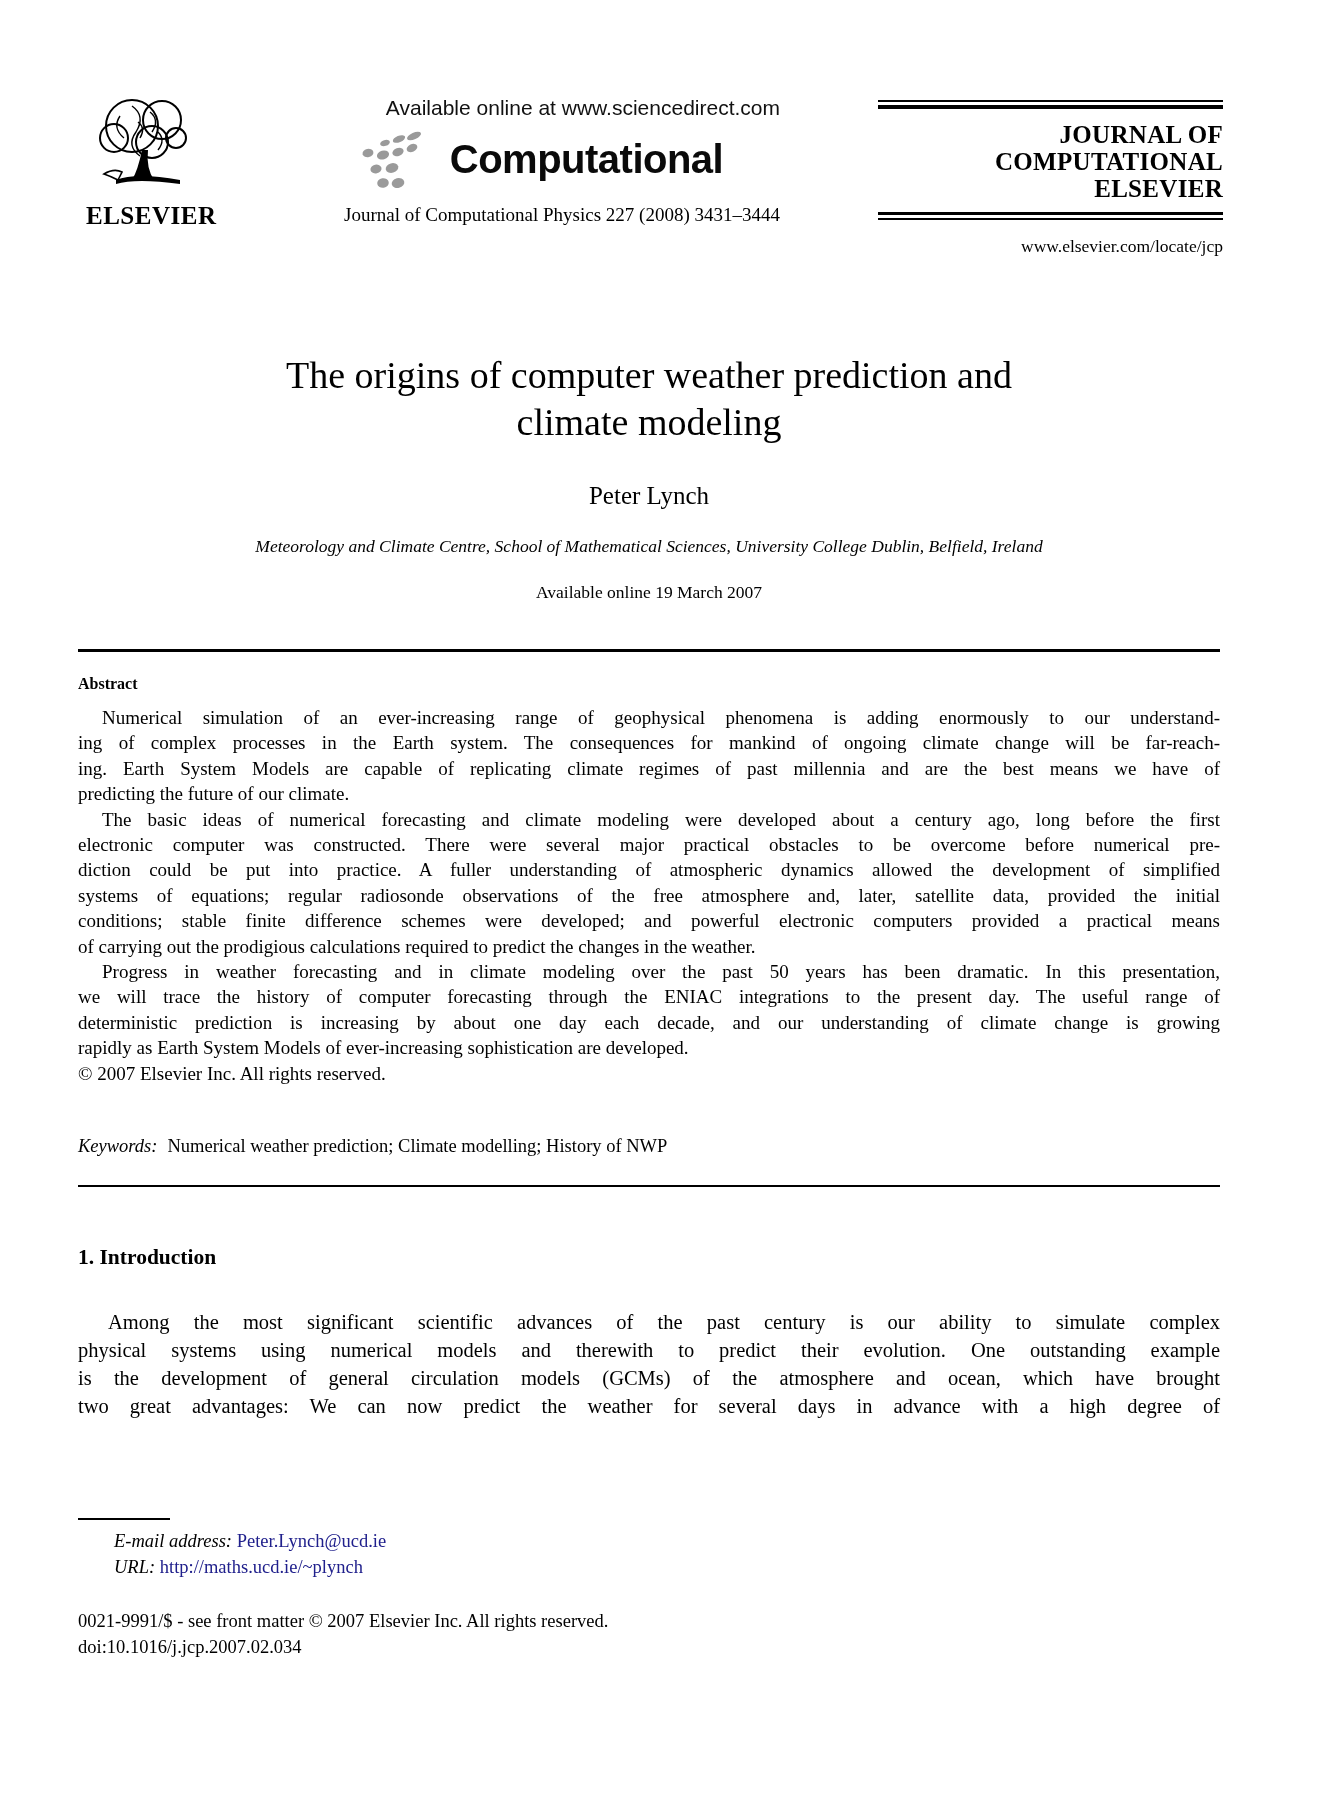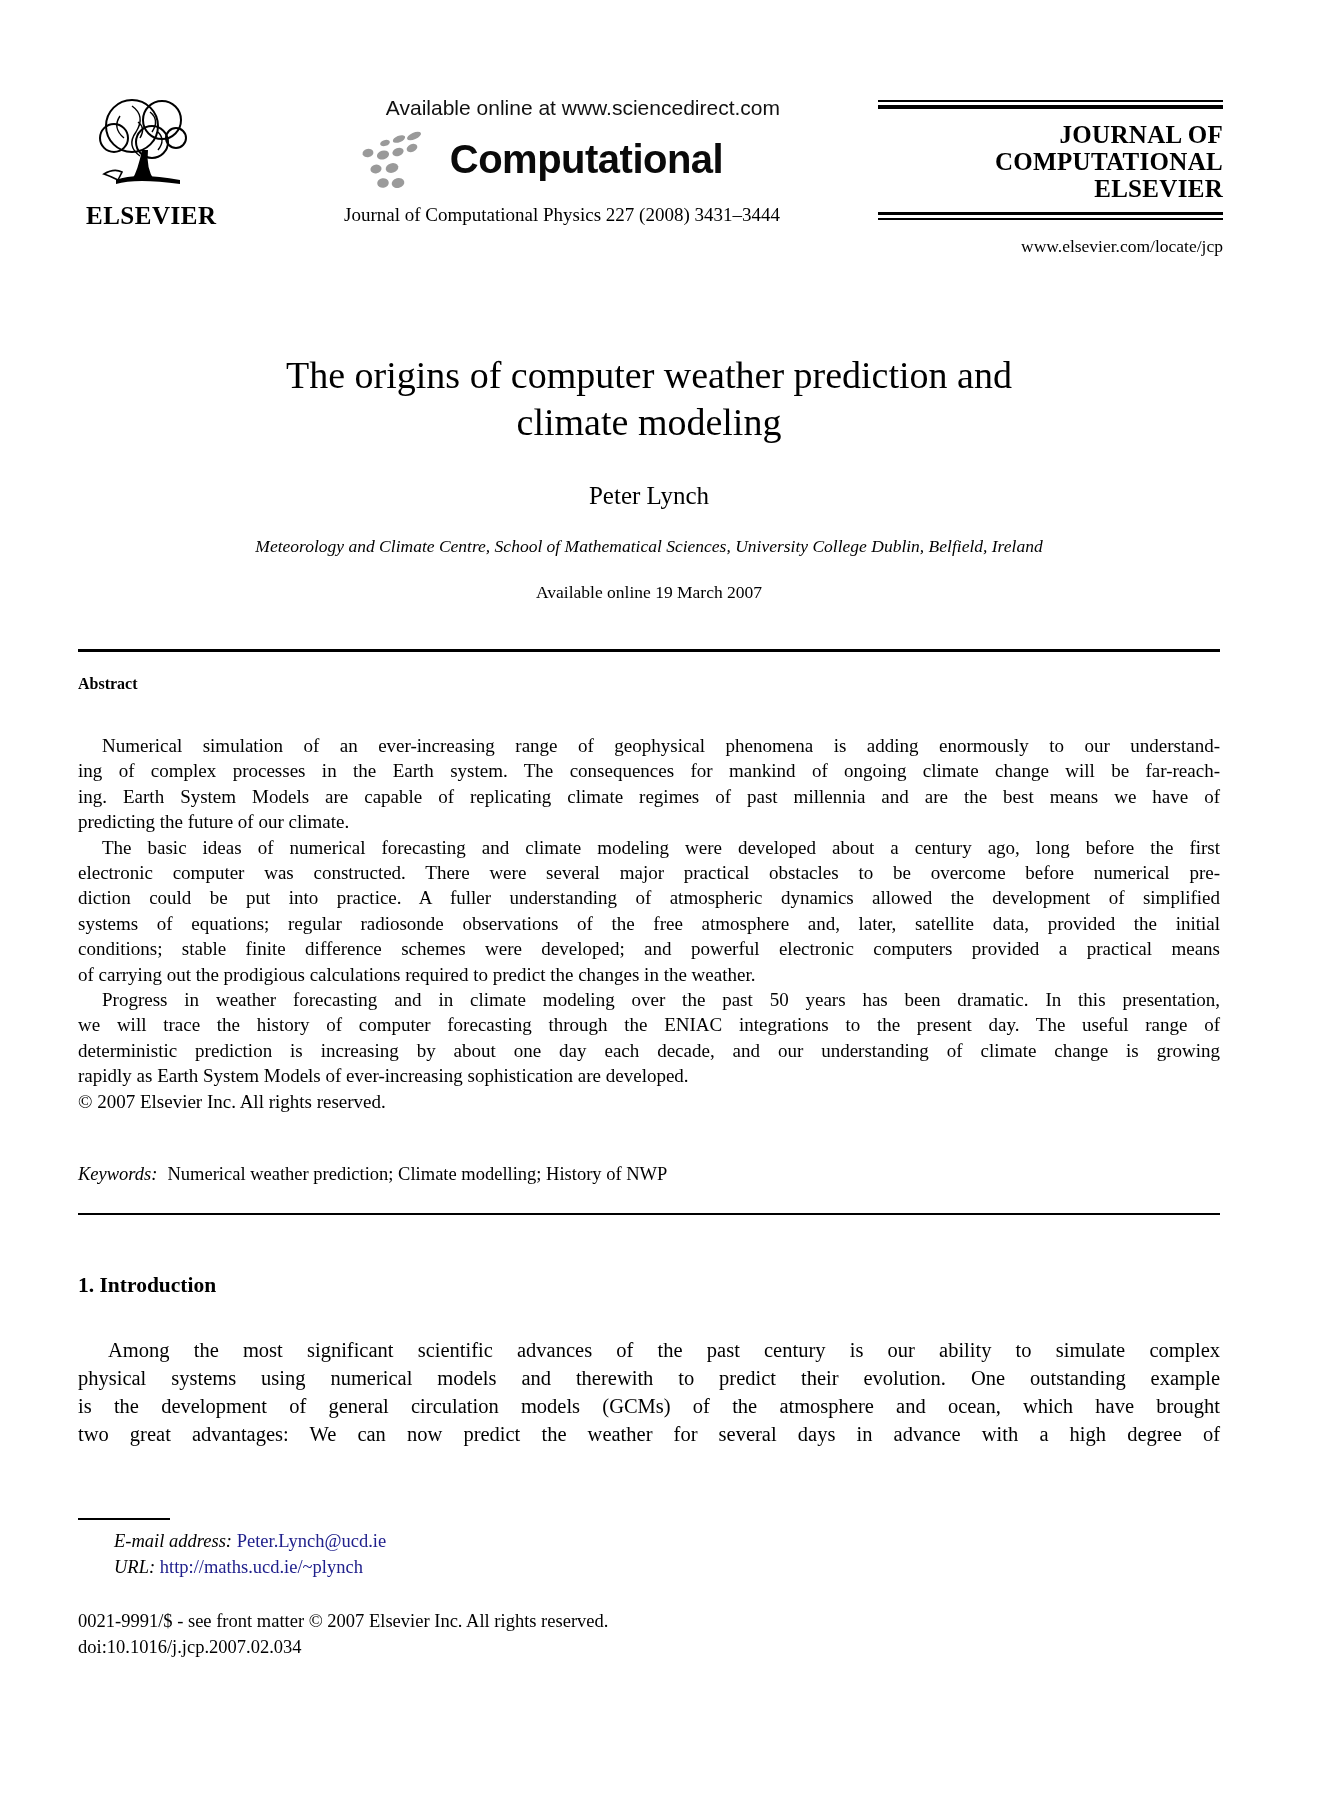--- a/index.html
+++ b/index.html
@@ -24,21 +24,21 @@
   .locate{font-size:17.5px;margin-top:16px;}
 
   
   .col{position:absolute;left:78px;top:352px;width:1142px;}
   .title{font-size:38px;line-height:47px;text-align:center;}
   .author{font-size:25px;text-align:center;margin-top:36px;}
   .affil{font-size:17.5px;font-style:italic;text-align:center;margin-top:26px;}
   .dates{font-size:17.5px;text-align:center;margin-top:22px;line-height:26px;}
   .rule-thick{height:3px;background:#000;margin-top:44px;}
   .abs-head{font-size:16px;font-weight:bold;margin-top:23px;}
-  .abs-body{margin-top:40px;font-size:19px;line-height:25.4px;}
+  .abs-body{margin-top:12px;font-size:19px;line-height:25.4px;}
   .ln{text-align:justify;text-align-last:justify;}
   .ln.last{text-align-last:left;}
   .ln.indent{text-indent:24px;}
   .keywords{font-size:18.5px;margin-top:50px;}
   .kw-label{font-style:italic;margin-right:10px;}
   .rule-thin{height:1.5px;background:#000;margin-top:28px;}
   .sec-head{font-size:21.5px;font-weight:bold;margin-top:58px;}
   .sec-body{margin-top:38px;font-size:20.5px;line-height:28px;}
   .sec-body .ln.indent{text-indent:30px;}
 

